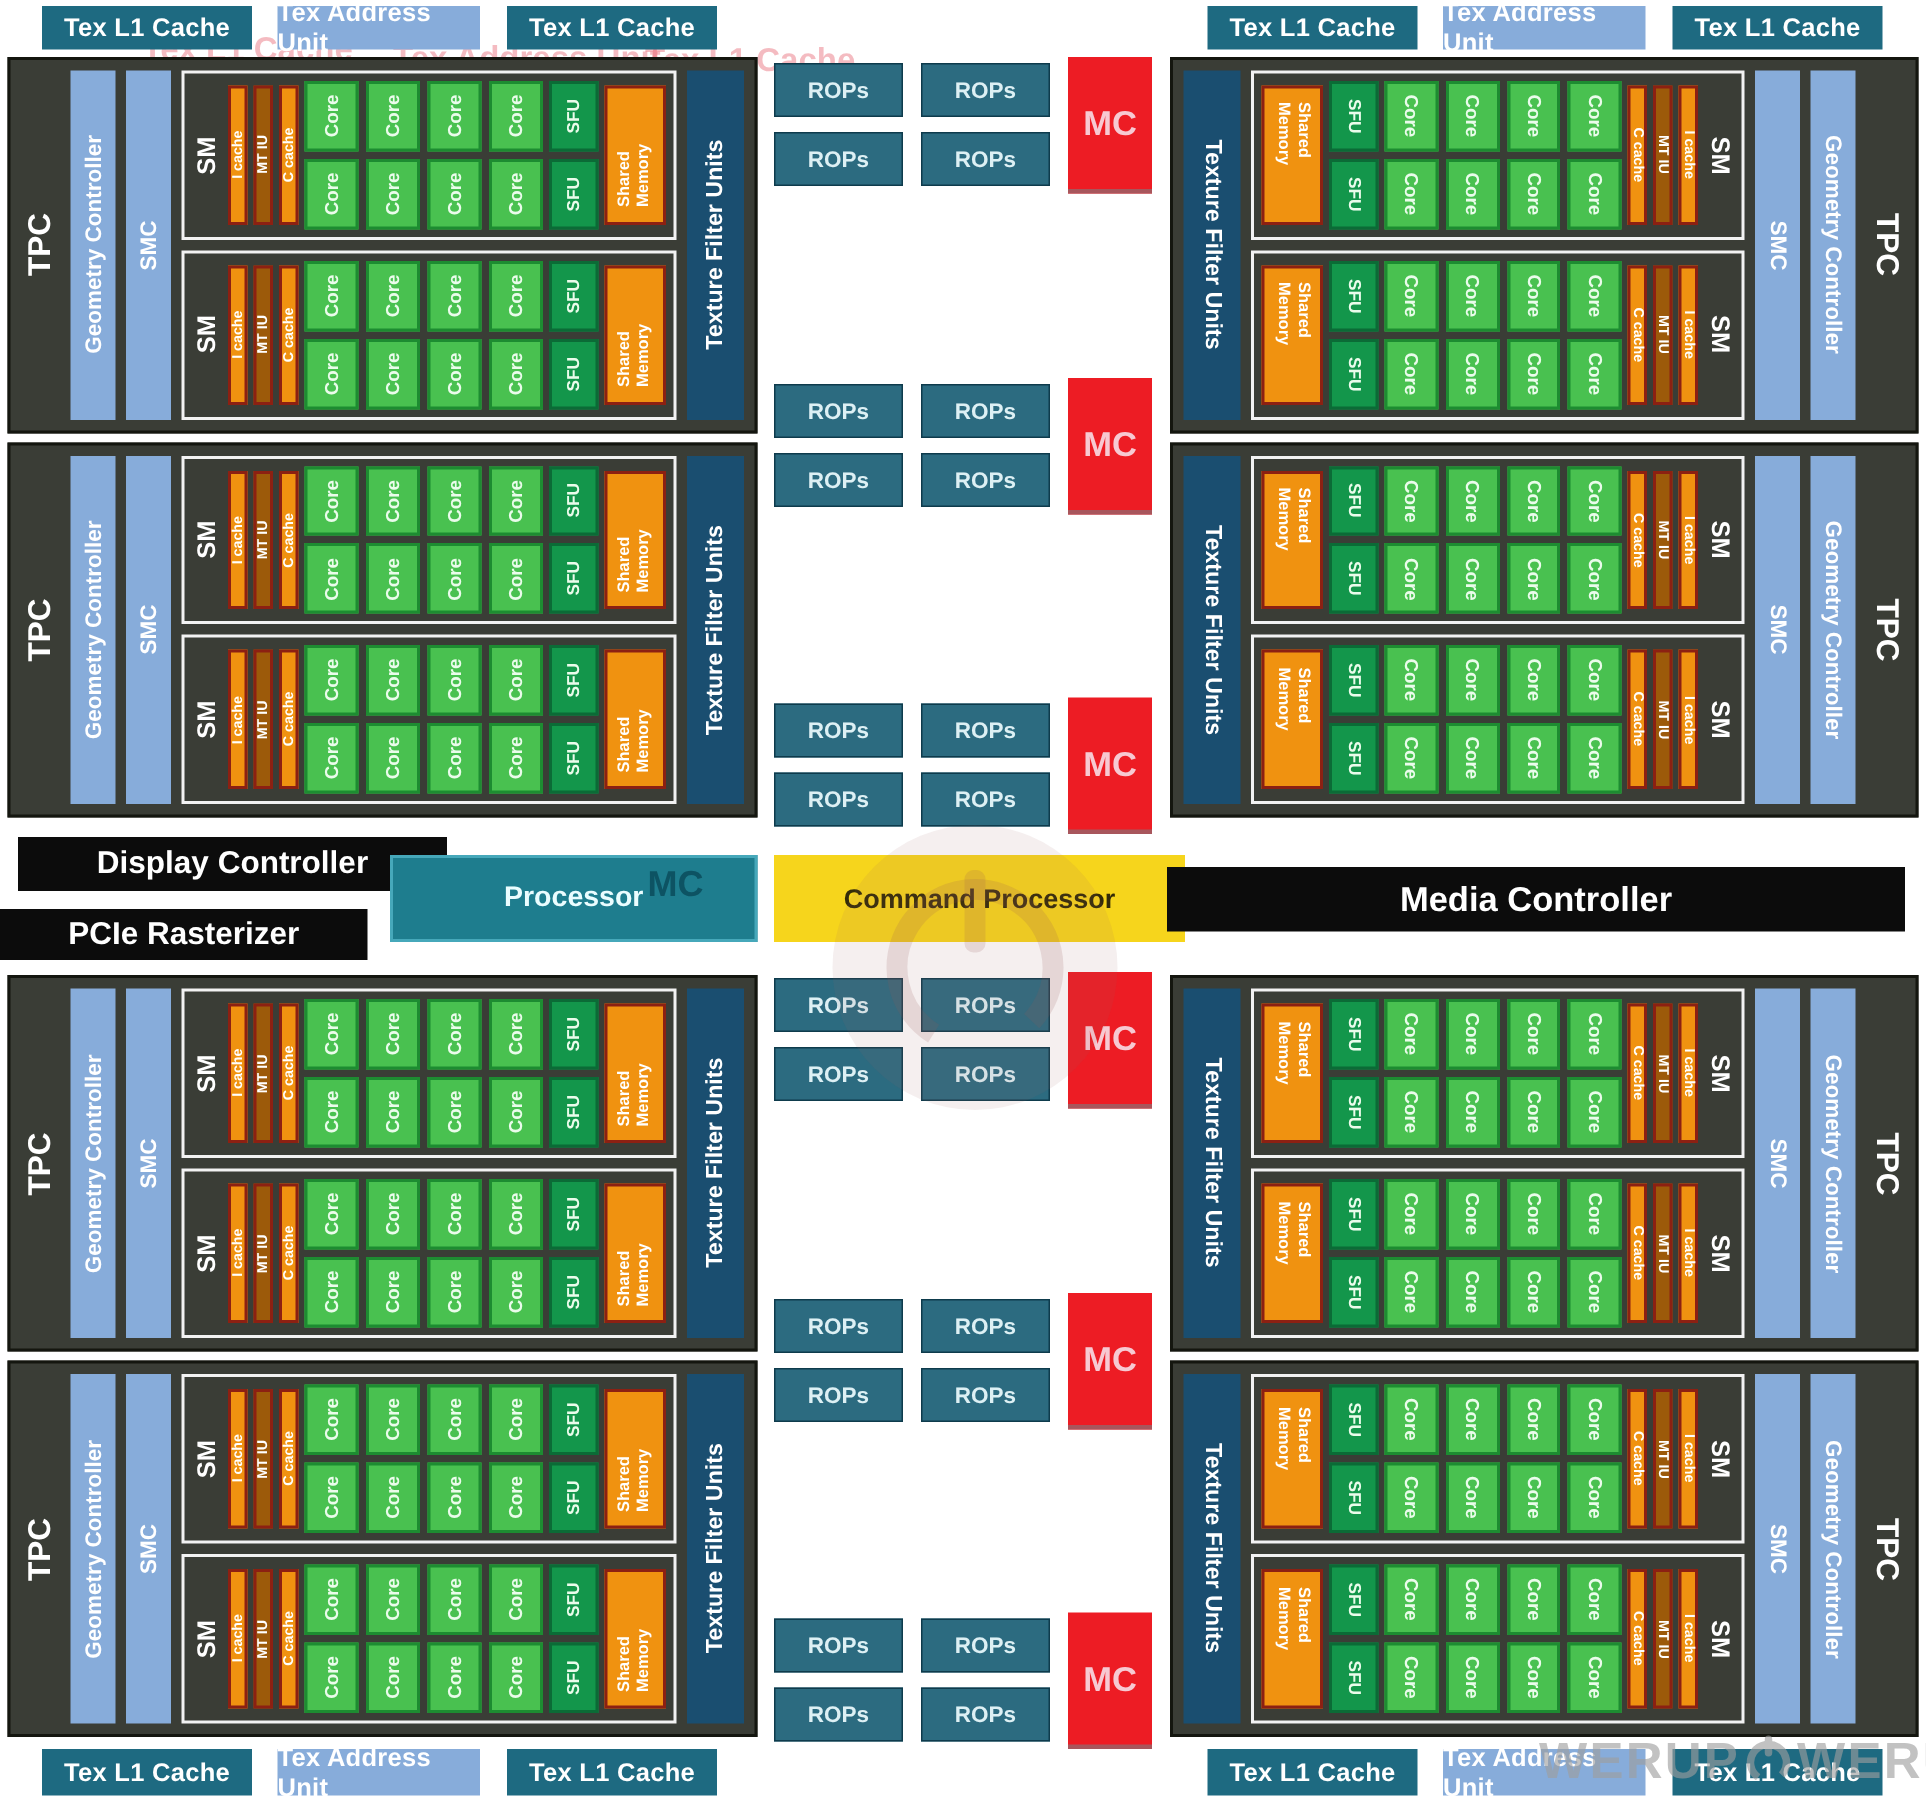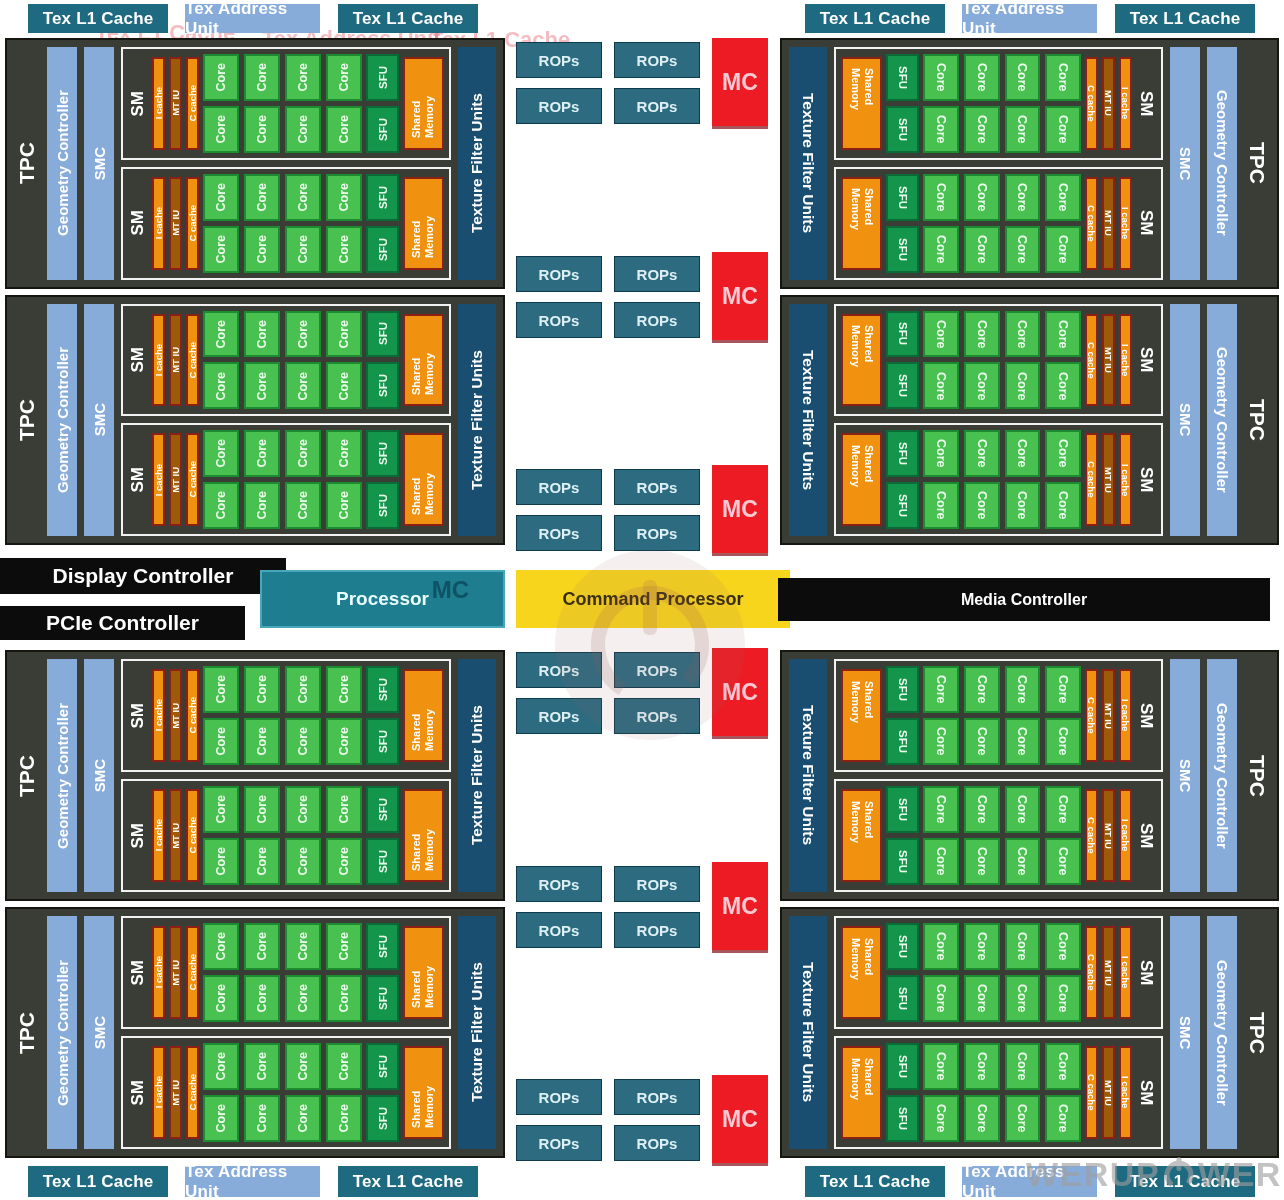--- a/index.html
+++ b/index.html
@@ -75,34 +75,34 @@
 </style>
 </head>
 <body>
 
 <div class="page">
 
   <span class="ghost-red" style="left:95px;top:20px">Tex L1 Cache</span>
   <span class="ghost-red" style="left:262px;top:26px">Tex Address Unit</span>
   <span class="ghost-red" style="left:430px;top:27px">Tex L1 Cache</span>
 
-  <div class="band black-bar" style="left:0;top:558px;width:286px;height:36px">
+  <div class="band black-bar" style="left:12px;top:558px;width:286px;height:36px">
     <span>Display Controller</span>
   </div>
   <div class="band black-bar" style="left:0;top:606px;width:245px;height:34px">
-    <span>PCIe Controller</span>
+    <span>PCIe Rasterizer</span>
   </div>
   <div class="band rast" style="left:260px;top:570px;width:245px;height:58px">
     <span class="ghost-mc">MC</span>
     <span>Processor</span>
   </div>
   <div class="band cmd" style="left:516px;top:570px;width:274px;height:58px">
     <span>Command Processor</span>
   </div>
-  <div class="band black-bar" style="left:778px;top:578px;width:492px;height:43px;font-size:16px">
+  <div class="band black-bar" style="left:778px;top:578px;width:492px;height:43px;font-size:23px">
     <span>Media Controller</span>
   </div>
 
   <svg class="wm-circle" width="244" height="200" viewBox="0 0 244 200">
     <circle cx="122" cy="97" r="95" fill="rgba(160,95,100,0.10)"></circle>
     <circle cx="122" cy="97" r="52" fill="none" stroke="rgba(150,85,90,0.16)" stroke-width="14" stroke-dasharray="255 72" transform="rotate(122 122 97)"></circle>
     <rect x="115" y="32" width="14" height="55" rx="6" fill="rgba(150,85,90,0.16)"></rect>
   </svg>
 
   <div class="wm-text">

